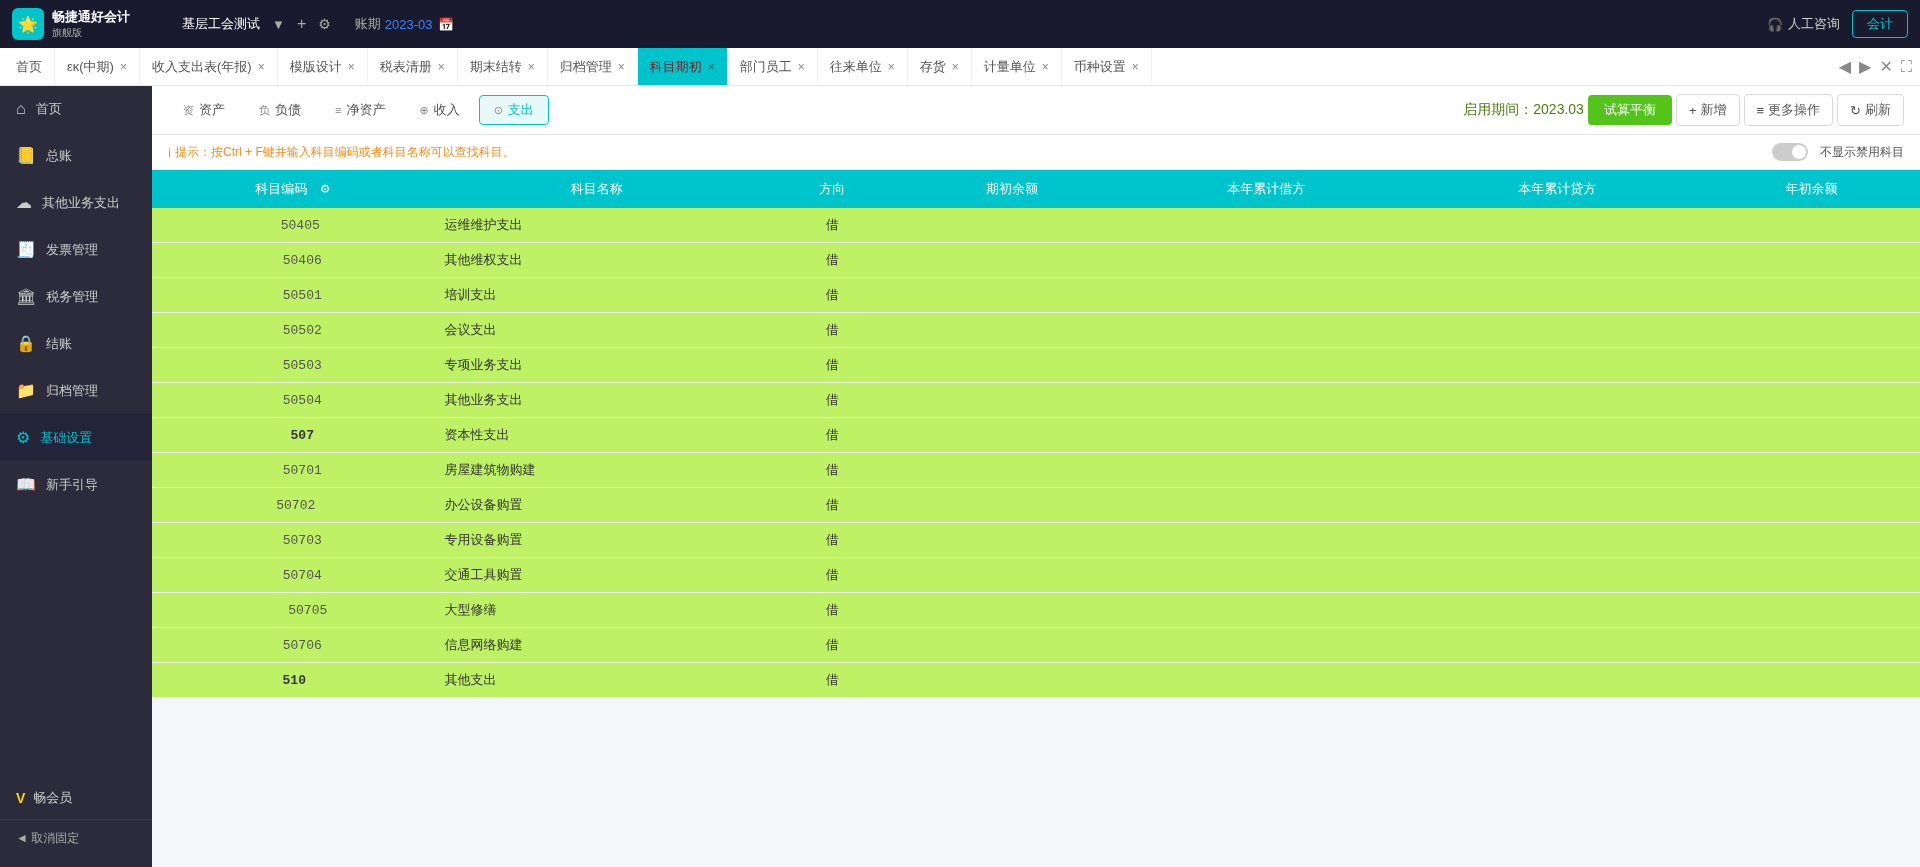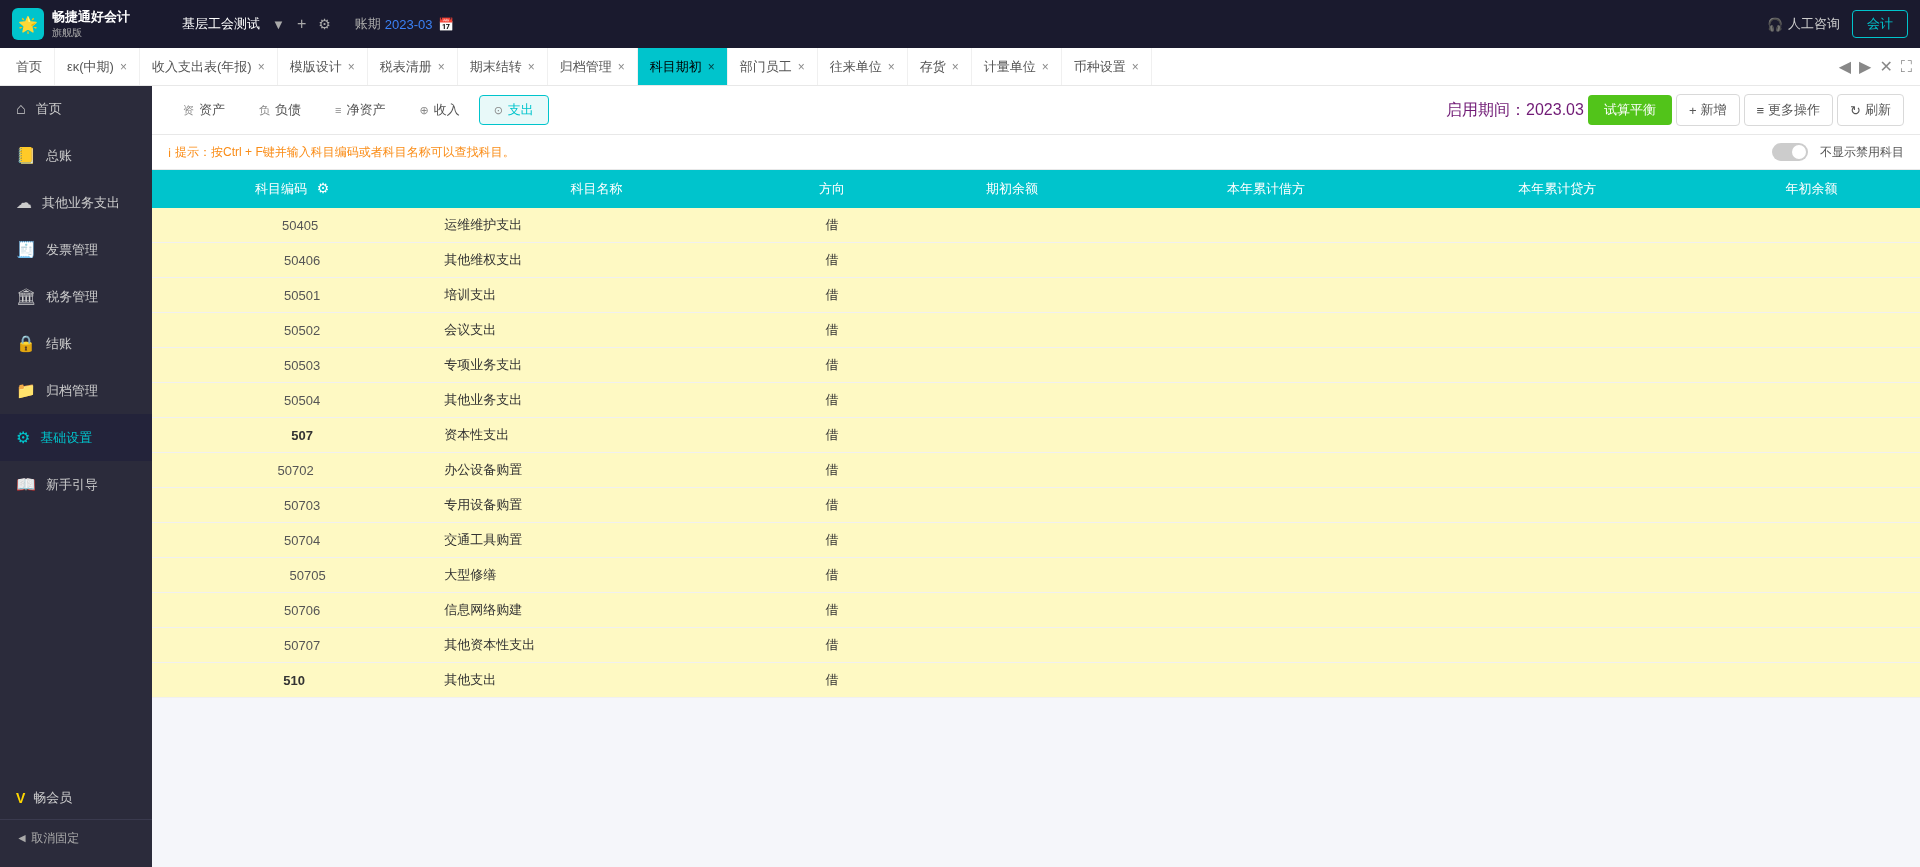--- a/index.html
+++ b/index.html
@@ -30,21 +30,21 @@
     .tab-bar {
       display: flex; align-items: center; background: #fff;
       border-bottom: 1px solid #e8e8e8; height: 38px; padding: 0 4px;
       overflow: hidden;
     }
     .tab-item {
       display: flex; align-items: center; padding: 0 12px; height: 38px;
       font-size: 13px; color: #555; cursor: pointer; white-space: nowrap;
       border-right: 1px solid #f0f0f0; flex-shrink: 0;
     }
-    .tab-item.active { background: #00c4cc; color: #000000; }
+    .tab-item.active { background: #00c4cc; color: #7f1d1d; }
     .tab-item .tab-close { margin-left: 6px; font-size: 12px; opacity: 0.7; }
     .tab-spacer { flex: 1; }
     .tab-nav-btn { background: none; border: none; cursor: pointer; font-size: 16px; color: #888; padding: 0 4px; }
 
     
     .main-layout { display: flex; height: calc(867px - 48px - 38px); }
 
     
     .sidebar {
       width: 152px; background: #2b2b3b; flex-shrink: 0;
@@ -68,37 +68,37 @@
     
     .sub-tab-bar { display: flex; align-items: center; background: #fff; border-bottom: 1px solid #e8e8e8; padding: 8px 16px; gap: 4px; }
     .sub-tab {
       display: flex; align-items: center; gap: 5px; padding: 5px 14px;
       border-radius: 4px; font-size: 13px; cursor: pointer; color: #555;
       border: 1px solid transparent;
     }
     .sub-tab.active { background: #e8f9f9; color: #00c4cc; border-color: #00c4cc; }
     .sub-tab .tab-prefix { font-size: 11px; color: #888; }
     .sub-tab-spacer { flex: 1; }
-    .period-info { font-size: 16px; color: #701a75; }
+    .period-info { font-size: 14px; color: #4d7c0f; }
     .btn-balance { background: #52c41a; color: #fff; border: none; padding: 6px 16px; border-radius: 4px; font-size: 13px; cursor: pointer; }
     .btn-add { display: flex; align-items: center; gap: 4px; padding: 6px 12px; border: 1px solid #d9d9d9; border-radius: 4px; background: #fff; cursor: pointer; font-size: 13px; color: #555; }
     .btn-more { display: flex; align-items: center; gap: 4px; padding: 6px 12px; border: 1px solid #d9d9d9; border-radius: 4px; background: #fff; cursor: pointer; font-size: 13px; color: #555; }
     .btn-refresh { display: flex; align-items: center; gap: 4px; padding: 6px 12px; border: 1px solid #d9d9d9; border-radius: 4px; background: #fff; cursor: pointer; font-size: 13px; color: #555; }
 
     
     .toolbar-row { display: flex; align-items: center; padding: 8px 16px; background: #fff; border-bottom: 1px solid #e8e8e8; gap: 12px; }
     .tip-text { font-size: 12px; color: #fa8c16; display: flex; align-items: center; gap: 4px; }
     .tip-spacer { flex: 1; }
     .toggle-label { font-size: 12px; color: #555; }
     .toggle-switch { width: 36px; height: 18px; background: #ccc; border-radius: 9px; cursor: pointer; position: relative; }
     .toggle-knob { position: absolute; top: 2px; width: 14px; height: 14px; background: #fff; border-radius: 50%; transition: left 0.2s; right: 2px; }
 
     
     .table-container { flex: 1; overflow-y: auto; padding: 0; }
-    table { width: 100%; border-collapse: collapse; background: #fef9c3; }
+    table { width: 100%; border-collapse: collapse; background: #bef264; font-family: Liberation Mono, monospace; }
     thead tr { background: #00c4cc; color: #fff; }
     thead th { padding: 10px 12px; font-size: 13px; font-weight: normal; text-align: center; border: none; }
     thead th:first-child { text-align: center; }
     tbody tr { border-bottom: 1px solid #f0f0f0; }
     tbody td { padding: 8px 12px; font-size: 13px; color: #333; }
     tbody td:first-child { text-align: center; color: #333; }
     tbody td:nth-child(2) { color: #333; }
     tbody td:nth-child(3) { text-align: center; }
     .row-parent td:first-child { font-weight: bold; padding-left: 16px; }
     .row-child td:first-child { padding-left: 28px; color: #555; }
@@ -380,20 +380,29 @@
             <tr class="row-parent">
               <td style="padding-left: 32px;">507</td>
               <td>资本性支出</td>
               <td style="text-align: center;">借</td>
               <td></td>
               <td></td>
               <td></td>
               <td></td>
             </tr>
             <tr class="row-child">
+              <td style="padding-left: 32px;">50701</td>
+              <td>房屋建筑物购建</td>
+              <td style="text-align: center;">借</td>
+              <td></td>
+              <td></td>
+              <td></td>
+              <td></td>
+            </tr>
+            <tr class="row-child">
               <td style="padding-left: 19px;">50702</td>
               <td>办公设备购置</td>
               <td style="text-align: center;">借</td>
               <td></td>
               <td></td>
               <td></td>
               <td></td>
             </tr>
             <tr class="row-child">
               <td style="padding-left: 32px;">50703</td>
@@ -418,29 +427,20 @@
               <td>大型修缮</td>
               <td style="text-align: center;">借</td>
               <td></td>
               <td></td>
               <td></td>
               <td></td>
             </tr>
             <tr class="row-child">
               <td style="padding-left: 32px;">50706</td>
               <td>信息网络购建</td>
-              <td style="text-align: center;">借</td>
-              <td></td>
-              <td></td>
-              <td></td>
-              <td></td>
-            </tr>
-            <tr class="row-child">
-              <td style="padding-left: 32px;">50707</td>
-              <td>其他资本性支出</td>
               <td style="text-align: center;">借</td>
               <td></td>
               <td></td>
               <td></td>
               <td></td>
             </tr>
             <tr class="row-parent">
               <td style="padding-left: 16px;">510</td>
               <td>其他支出</td>
               <td style="text-align: center;">借</td>

